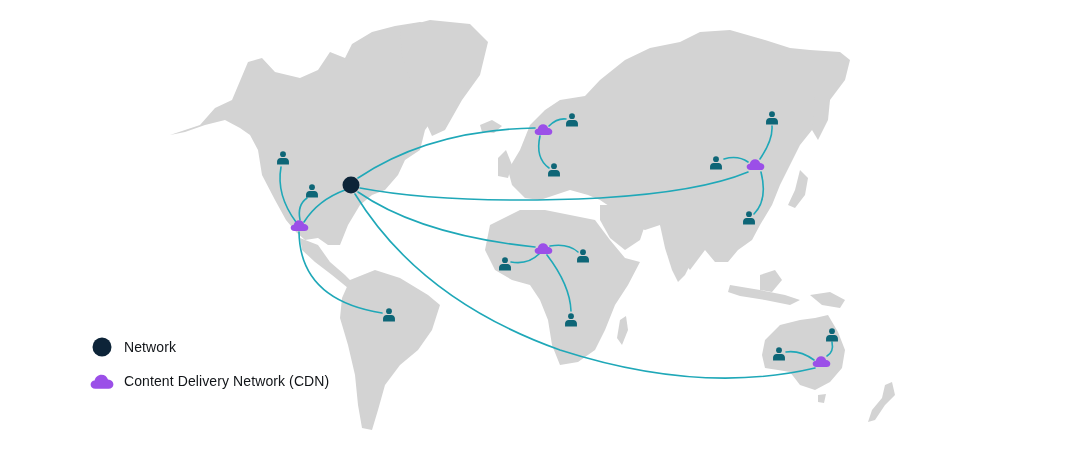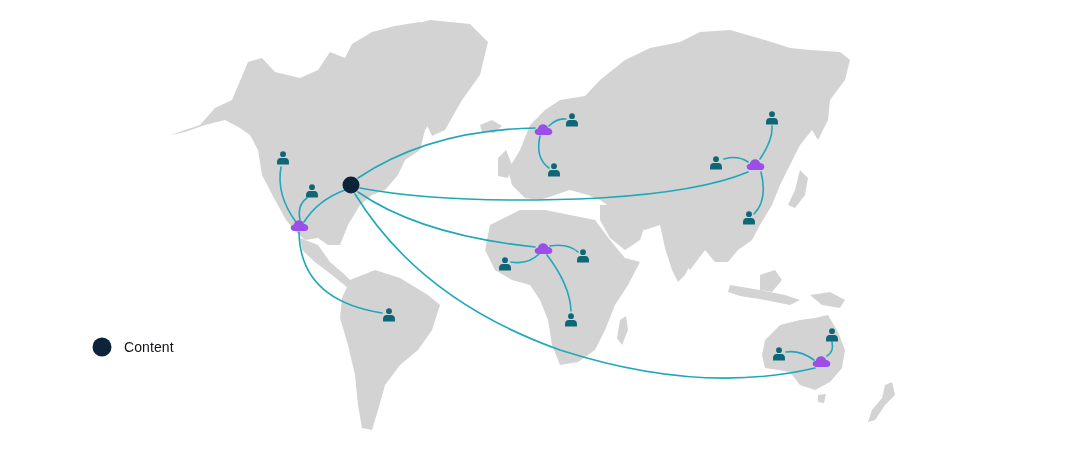--- a/index.html
+++ b/index.html
@@ -123,16 +123,24 @@
     </g>
   </svg>
 
   <div class="legend">
     <div class="legend-item">
       <span class="legend-icon">
         <svg width="20" height="20" viewBox="0 0 20 20">
             <circle cx="10" cy="10" r="9.5" fill="#0d2438"></circle>
           </svg>
       </span>
-      <span class="legend-label">Content</span>
+      <span class="legend-label">Network</span>
+    </div>
+    <div class="legend-item">
+      <span class="legend-icon">
+        <svg width="24" height="17" viewBox="0 0 20 14">
+          <path d="M4.5,13 C2,13 0.5,11.5 0.5,9.5 C0.5,7.6 2,6.3 3.8,6.2 C4.3,3.4 6.7,1.3 9.6,1.3 C12.2,1.3 14.3,3 15,5.3 C17.6,5.4 19.5,7.2 19.5,9.4 C19.5,11.5 17.8,13 15.6,13 Z" fill="#9b4fe8"></path>
+        </svg>
+      </span>
+      <span class="legend-label">Content Delivery Network (CDN)</span>
     </div>
   </div>
 </div>
 
 </body></html>

